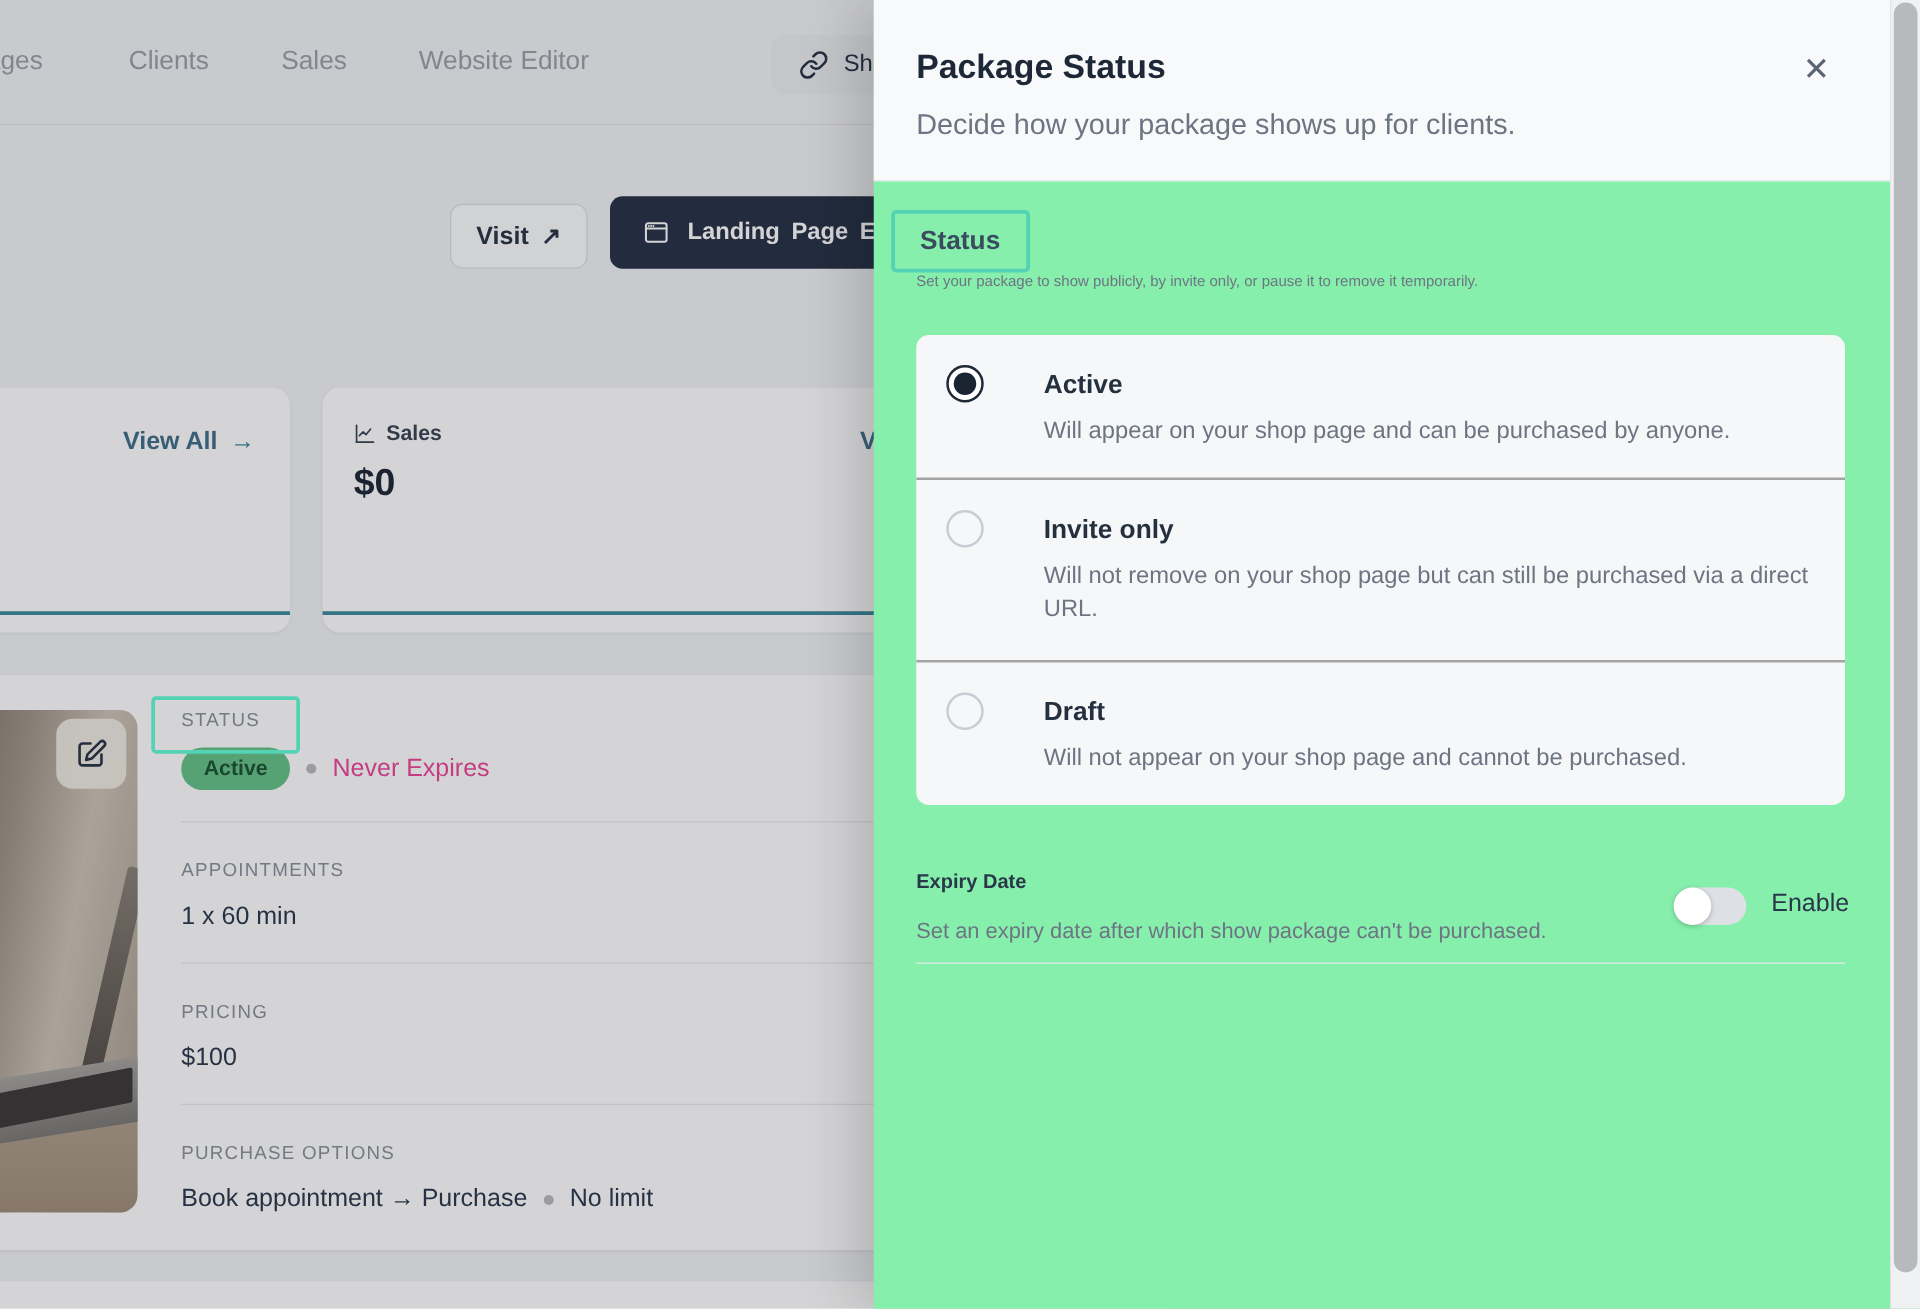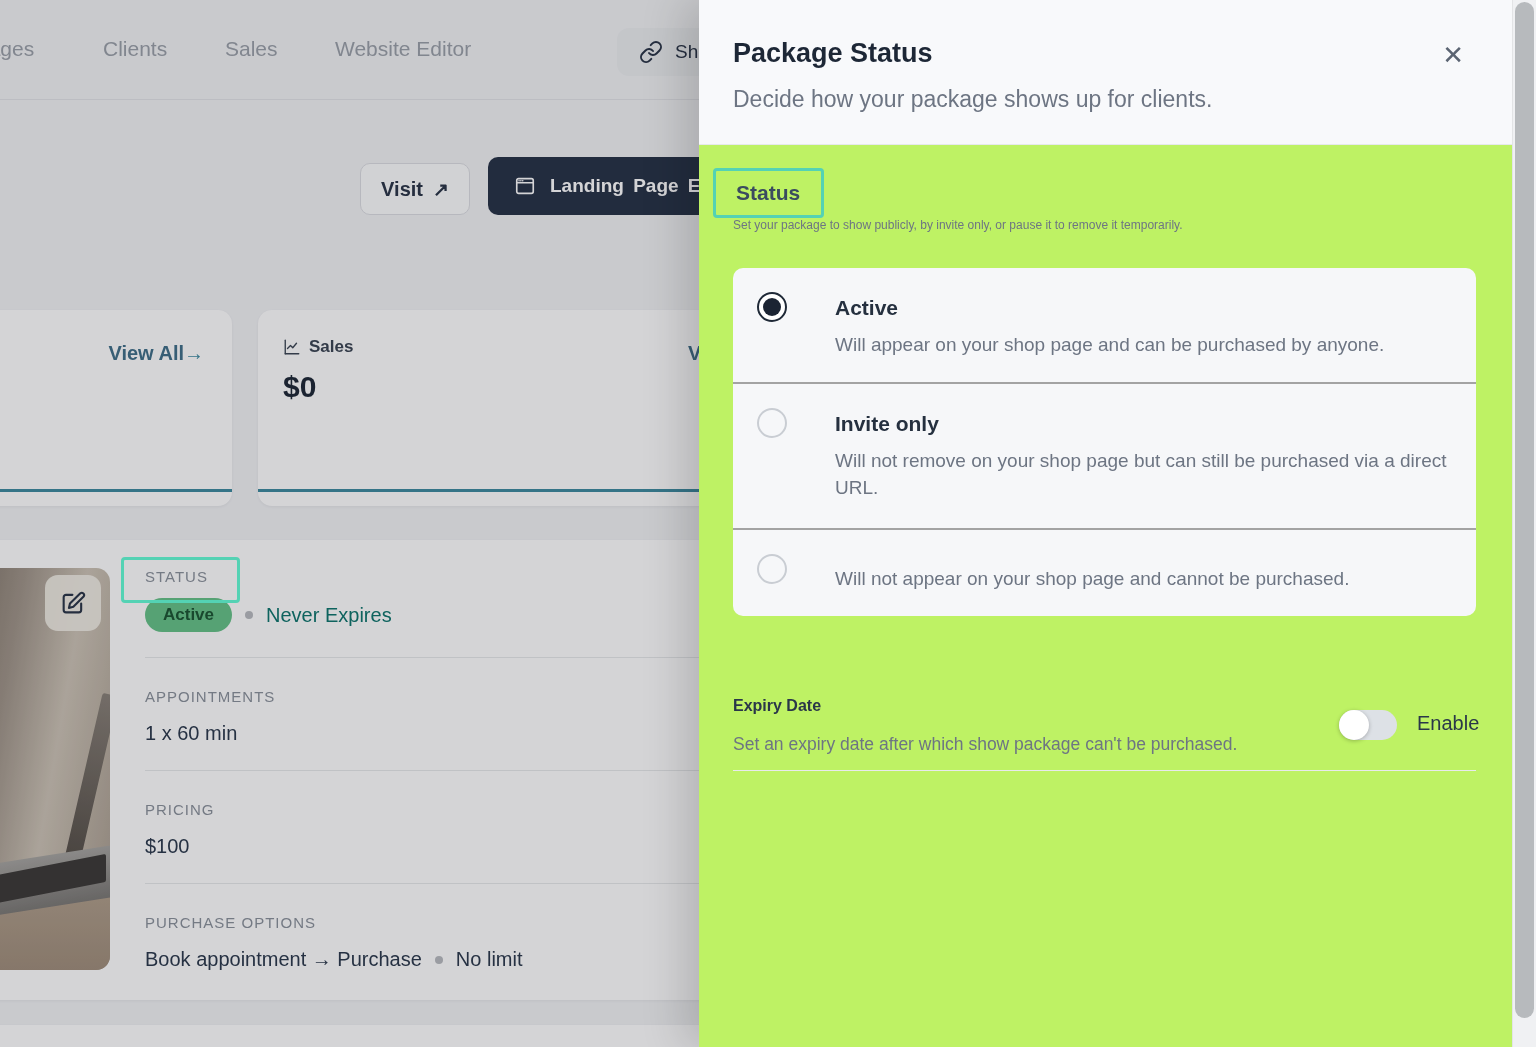--- a/index.html
+++ b/index.html
@@ -34,21 +34,21 @@
                  background:#273347; border-radius:10px; display:flex; align-items:center;
                  padding-left:26px; gap:14px; cursor:pointer; }
   .landing-btn svg { width:22px; height:22px; }
   .landing-label { font-size:19px; font-weight:600; color:#ffffff; word-spacing:4px; white-space:nowrap; }
 
   .card { position:absolute; background:#ffffff; border-radius:14px;
           box-shadow:0 1px 3px rgba(20,30,40,0.06); }
   .card-a { left:-40px; top:310px; width:272px; height:196px; }
   .card-b { left:258px; top:310px; width:680px; height:196px; }
   .accent-bar { position:absolute; left:0; right:0; bottom:14px; height:3px; background:#3e8ba0; }
-  .view-all { position:absolute; display:flex; align-items:center; 
+  .view-all { position:absolute; display:flex; align-items:center; gap:10px;
               font-size:20px; font-weight:600; color:#41708a; cursor:pointer; white-space:nowrap; }
   .card-a .view-all { right:28px; top:32px; }
   .card-b .view-all-2 { left:430px; top:32px; }
   .va-arrow { color:#3e8ba0; font-size:20px; }
   .sales-head { position:absolute; left:25px; top:27px; display:flex; align-items:center; gap:8px; }
   .sales-head svg { width:18px; height:18px; }
   .sales-label { font-size:17px; font-weight:600; color:#3c4654; }
   .sales-value { position:absolute; left:25px; top:60px; font-size:30px; font-weight:700; color:#1f2937; }
 
   .pkg-card { left:-40px; top:540px; width:978px; height:460px; }
@@ -68,40 +68,40 @@
               align-items:center; justify-content:center; cursor:pointer; }
   .edit-btn svg { width:28px; height:28px; }
 
   .pkg-content { position:absolute; left:185px; top:0; right:48px; height:100%; }
   .status-caption { position:absolute; left:0; top:28px; font-size:15px; letter-spacing:1px;
                     color:#8b929c; }
   .badge-row { position:absolute; left:0; top:58px; display:flex; align-items:center; }
   .badge { background:#67c389; color:#1c5634; font-size:17px; font-weight:700;
            padding:7px 18px; border-radius:999px; }
   .dot-sep { width:8px; height:8px; border-radius:50%; background:#b9bcc0; margin:0 13px; }
-  .badge-row-text { font-size:20px; color:#0f766e; }
+  .badge-row-text { font-size:20px; color:#ec4899; }
   .pkg-divider { position:absolute; left:0; right:0; height:1px; background:#e7e9eb; }
   .d1 { top:117px; } .d2 { top:230px; } .d3 { top:343px; }
   .sec-label { position:absolute; left:0; font-size:15px; letter-spacing:1px; color:#8b929c; }
   .sec-value { position:absolute; left:0; font-size:20px; color:#2c3a4d; display:flex; align-items:center; }
   .l-appts { top:148px; } .v-appts { top:182px; }
   .l-pricing { top:261px; } .v-pricing { top:295px; }
   .l-purchase { top:374px; } .v-purchase { top:408px; }
 
   .bottom-stub { left:-40px; top:1025px; width:978px; height:40px; border-radius:14px 14px 0 0; }
 
   
   .dim-overlay { position:absolute; inset:0; background:rgba(10,14,20,0.175); z-index:50; }
 
   
   .hl-box { position:absolute; border:3px solid #54d2b4; border-radius:4px; background:transparent; }
   .hl-left { left:121px; top:557px; width:119px; height:46px; z-index:60; }
 
   
-  .panel { position:absolute; left:699px; top:0; width:837px; height:1047px; background:#bef264;
+  .panel { position:absolute; left:699px; top:0; width:837px; height:1047px; background:#86efac;
            z-index:100; box-shadow:-16px 0 40px rgba(0,0,0,0.15);padding-left:12px; }
   .panel-header { position:absolute; left:0; top:0; width:100%; height:145px; background:#f8f9fb;
                   border-bottom:1px solid #e7e9ec; }
   .panel-title { position:absolute; left:34px; top:38px; font-size:27px; font-weight:700; color:#1d2736; }
   .panel-subtitle { position:absolute; left:34px; top:86px; font-size:23px; color:#6d7583; }
   .panel-close { position:absolute; right:72px; top:42px; font-size:26px; color:#5b6472;
                  cursor:pointer; line-height:1; }
 
   .hl-status { left:14px; top:168px; width:111px; height:50px; display:flex; align-items:center; }
   .hl-status-label { margin-left:20px; font-size:21px; font-weight:700; color:#3a4b5f; }
@@ -268,20 +268,21 @@
       <div class="option opt-invite">
         <div class="radio"></div>
         <div class="opt-body">
           <div class="opt-title">Invite only</div>
           <div class="opt-desc">Will not remove on your shop page but can still be purchased via a direct URL.</div>
         </div>
       </div>
       <div class="option">
         <div class="radio"></div>
         <div class="opt-body">
+          <div class="opt-title">Draft</div>
           <div class="opt-desc">Will not appear on your shop page and cannot be purchased.</div>
         </div>
       </div>
     </div>
 
     <div class="expiry-title">Expiry Date</div>
     <div class="expiry-desc">Set an expiry date after which show package can't be purchased.</div>
     <div class="toggle">
       <div class="toggle-knob"></div>
     </div>

